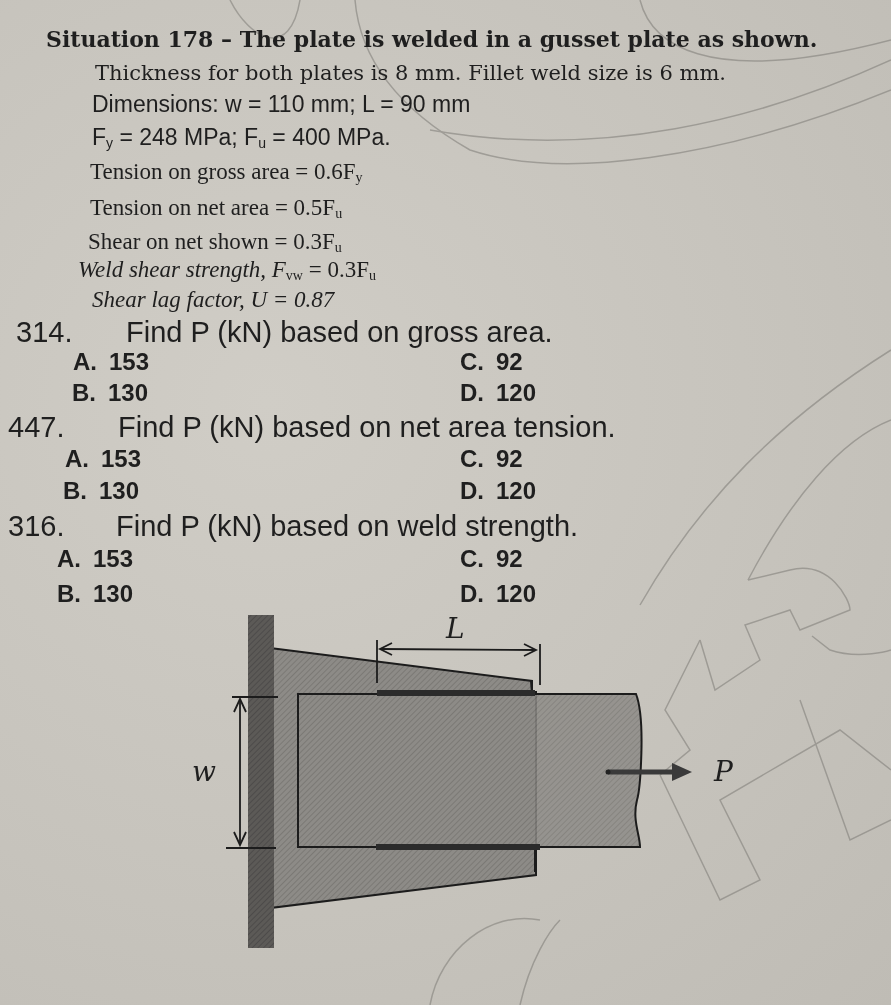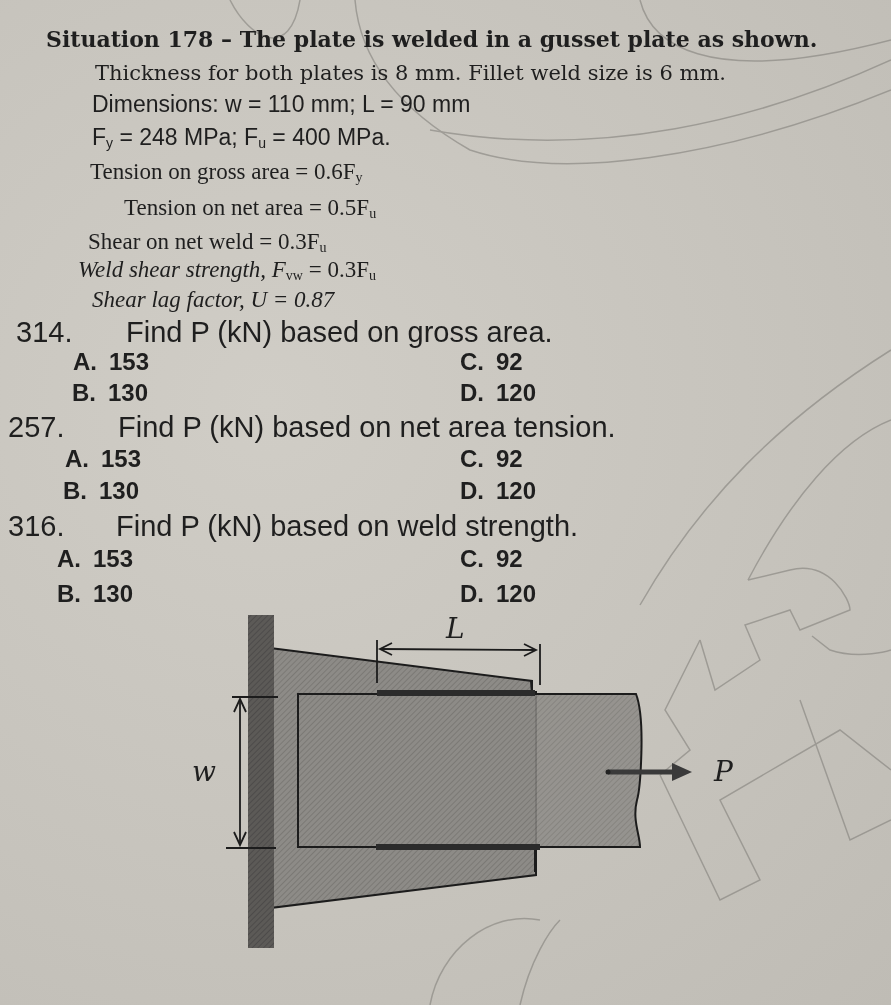--- a/index.html
+++ b/index.html
@@ -47,41 +47,41 @@
 <div class="line title" style="left:46px; top:28px;">Situation 178 – The plate is welded in a gusset plate as shown.</div>
 <div class="line" style="left:95px; top:63px; font-family:'DejaVu Serif',serif; font-size:21px;">Thickness for both plates is 8 mm. Fillet weld size is 6 mm.</div>
 <div class="line condensed" style="left:92px; top:93px;">Dimensions: w = 110 mm; L = 90 mm</div>
 <div class="line condensed" style="left:92px; top:126px;text-align:right;">
   <span>F</span><sub>y</sub><span> = 248 MPa; F</span><sub>u</sub><span> = 400 MPa.</span>
 </div>
 
 <div class="line" style="left:90px; top:160px;">
   <span>Tension on gross area = 0.6F</span><sub>y</sub>
 </div>
-<div class="line" style="left:90px; top:196px;margin-left:34px;">
+<div class="line" style="left:90px; top:196px;">
   <span>Tension on net area = 0.5F</span><sub>u</sub>
 </div>
 <div class="line" style="left:88px; top:230px;">
-  <span>Shear on net weld = 0.3F</span><sub>u</sub>
+  <span>Shear on net shown = 0.3F</span><sub>u</sub>
 </div>
 <div class="line italic" style="left:78px; top:258px;">
   <span>Weld shear strength, F</span><sub style="font-style:normal">vw</sub><span style="font-style:normal"> = 0.3F</span><sub style="font-style:normal">u</sub>
 </div>
 <div class="line italic" style="left:92px; top:288px;">Shear lag factor, U = 0.87</div>
 
 <div class="line q" style="left:16px; top:318px;">
   <span class="qnum">314.</span><span>Find P (kN) based on gross area.</span>
 </div>
 <div class="opt" style="left:73px; top:348px;"><span class="letter">A.</span><span>153</span></div>
 <div class="opt" style="left:72px; top:379px;"><span class="letter">B.</span><span>130</span></div>
 <div class="opt" style="left:460px; top:348px;"><span class="letter">C.</span><span>92</span></div>
 <div class="opt" style="left:460px; top:379px;"><span class="letter">D.</span><span>120</span></div>
 
 <div class="line q" style="left:8px; top:413px;">
-  <span class="qnum">257.</span><span>Find P (kN) based on net area tension.</span>
+  <span class="qnum">447.</span><span>Find P (kN) based on net area tension.</span>
 </div>
 <div class="opt" style="left:65px; top:445px;"><span class="letter">A.</span><span>153</span></div>
 <div class="opt" style="left:63px; top:477px;"><span class="letter">B.</span><span>130</span></div>
 <div class="opt" style="left:460px; top:445px;"><span class="letter">C.</span><span>92</span></div>
 <div class="opt" style="left:460px; top:477px;"><span class="letter">D.</span><span>120</span></div>
 
 <div class="line q" style="left:0px; top:512px;margin-left:8px;">
   <span class="qnum" style="width:108px">316.</span><span>Find P (kN) based on weld strength.</span>
 </div>
 <div class="opt" style="left:57px; top:545px;"><span class="letter">A.</span><span>153</span></div>

